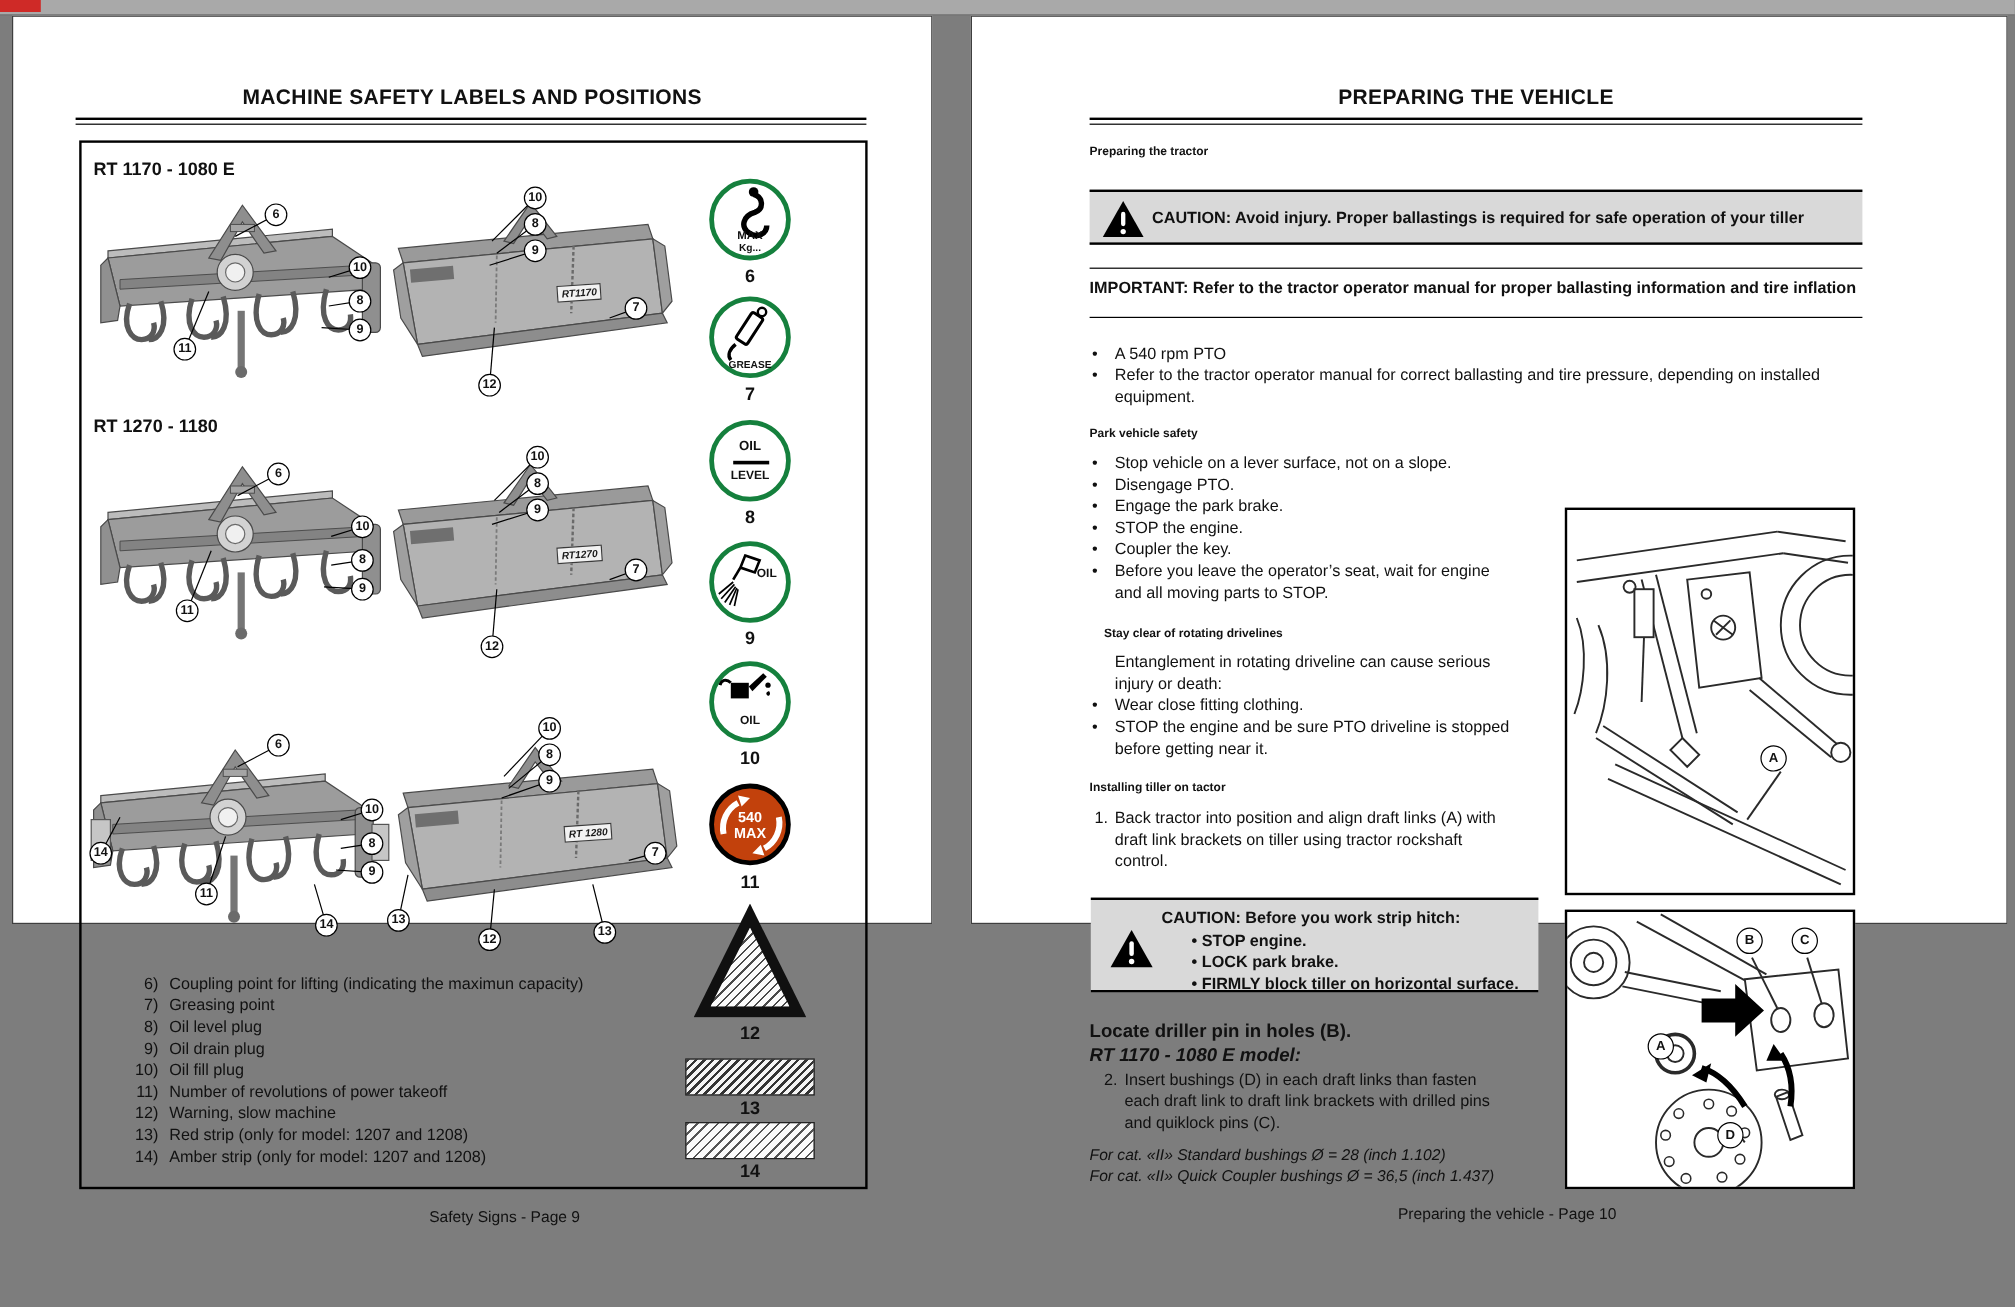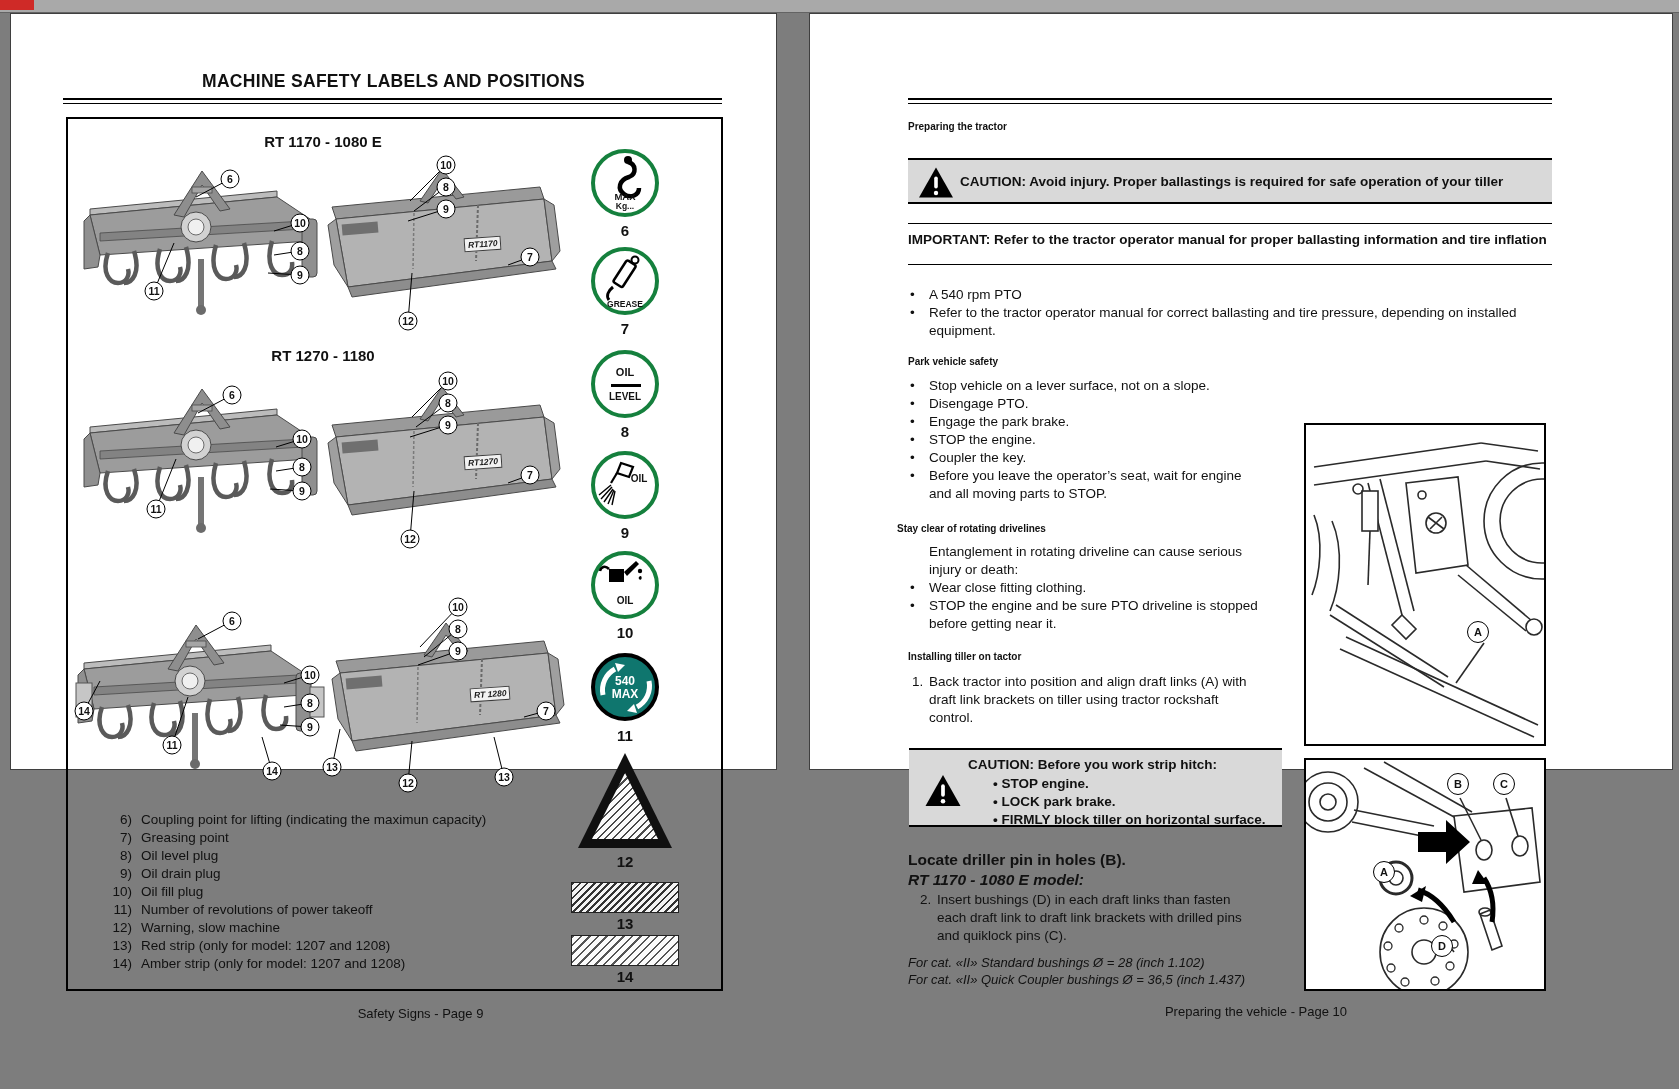--- a/index.html
+++ b/index.html
@@ -11,39 +11,39 @@
   .page-left{left:10px;width:767px;}
   .page-right{left:809px;width:864px;}
 
   .doc-title{position:absolute;left:0;width:100%;top:57px;text-align:center;
              font-size:17.5px;font-weight:bold;letter-spacing:.3px;}
   .rule2{position:absolute;height:3px;border-top:2px solid #000;border-bottom:1px solid #000;}
   .hr1{position:absolute;height:0;border-top:1.5px solid #000;}
 
   
   .lbox{position:absolute;left:55px;top:103px;width:653px;height:870px;border:2px solid #000;}
-  .shead{position:absolute;left:10px;width:490px;text-align:center;font-weight:bold;font-size:15px;}
+  .shead{position:absolute;left:10px;width:490px;font-weight:bold;font-size:15px;}
   .diag{position:absolute;}
   .mart{position:absolute;left:0;top:0;}
   .callout{position:absolute;width:17px;height:17px;border:1.5px solid #000;border-radius:50%;background:#fff;
            font-size:10.5px;font-weight:bold;line-height:17px;text-align:center;transform:translate(-50%,-50%);}
   .cline{position:absolute;left:0;top:0;pointer-events:none;}
   .mlabel{position:absolute;background:#f2f2f2;border:1px solid #3a3a3a;color:#1a1a1a;
           font-size:8.5px;font-weight:bold;font-style:italic;padding:1px 3px;transform:rotate(-4deg);white-space:nowrap;}
   .legend{position:absolute;left:30px;top:692px;font-size:13.5px;line-height:18px;}
   .lrow{display:flex;}
   .lnum{width:34px;text-align:right;flex:none;}
   .ltxt{margin-left:9px;white-space:nowrap;}
 
   .sicon{position:absolute;left:523px;width:68px;height:68px;border:4px solid #15803d;border-radius:50%;
          background:#fff;box-sizing:border-box;}
   .sicon svg{position:absolute;left:0;top:0;}
   .inum{position:absolute;left:523px;width:68px;text-align:center;font-size:15px;font-weight:bold;}
   .ictext{position:absolute;width:100%;text-align:center;font-weight:bold;}
-  .disc{background:#0f766e;color:#fff;}
+  .disc{background:#c2410c;color:#fff;}
   .tri-out{position:absolute;left:510px;width:94px;height:95px;background:#101010;
            clip-path:polygon(50% 0%,100% 100%,0% 100%);}
   .tri-in{position:absolute;left:14px;top:20px;width:66px;height:66px;
           clip-path:polygon(50% 0%,100% 100%,0% 100%);
           background:repeating-linear-gradient(135deg,#4a4a4a 0 1.5px,#fbfbfb 1.5px 5.5px);}
   .strip{position:absolute;left:503px;width:108px;height:31px;border:1.5px solid #222;box-sizing:border-box;}
   .strip-13{background:repeating-linear-gradient(135deg,#333 0 2px,#f4f4f4 2px 5px);}
   .strip-14{background:repeating-linear-gradient(135deg,#555 0 1.5px,#fbfbfb 1.5px 6px);}
   .pfoot{position:absolute;width:100%;text-align:center;top:992px;font-size:13px;}
   .h2{position:absolute;font-size:10px;font-weight:bold;}
@@ -339,20 +339,21 @@
     <div class="inum" style="top:796px;">13</div>
 
     <div class="strip strip-14" style="top:816px;"></div>
     <div class="inum" style="top:849px;">14</div>
   </div>
 
   <div class="pfoot" style="left:27px;">Safety Signs - Page 9</div>
 </div>
 
 <div class="page page-right">
+  <div class="doc-title" style="left:98px;width:644px;">PREPARING THE VEHICLE</div>
   <div class="rule2" style="left:98px;width:644px;top:84px;"></div>
 
   <div class="h2" style="left:98px;top:107px;">Preparing the tractor</div>
 
   <div class="caution1">
     <svg class="warn-tri" style="left:10px;top:6px;" width="36" height="33" viewBox="0 0 36 32">
       <polygon points="18,1 35,31 1,31" fill="#000"></polygon>
       <rect x="16.2" y="10" width="3.6" height="12" rx="1.8" fill="#fff"></rect>
       <circle cx="18" cy="26.5" r="2.2" fill="#fff"></circle>
     </svg>
@@ -397,21 +398,21 @@
         <span class="dot">•</span>
         <span class="btxt">Coupler the key.</span>
       </div>
       <div class="bul">
         <span class="dot">•</span>
         <span class="btxt">Before you leave the operator’s seat, wait for engine
 and all moving parts to STOP.</span>
       </div>
     </div>
 
-  <div class="h2" style="left:87px;top:509px;">Stay clear of rotating drivelines</div>
+  <div class="h2" style="left:110px;top:509px;">Stay clear of rotating drivelines</div>
   <div class="btxt" style="position:absolute;left:119px;top:529px;width:366px;">Entanglement in rotating driveline can cause serious
 injury or death:</div>
   <div class="blist" id="driveList" style="left:100px;top:565px;width:382px;">
       <div class="bul">
         <span class="dot">•</span>
         <span class="btxt">Wear close fitting clothing.</span>
       </div>
       <div class="bul">
         <span class="dot">•</span>
         <span class="btxt">STOP the engine and be sure PTO driveline is stopped

